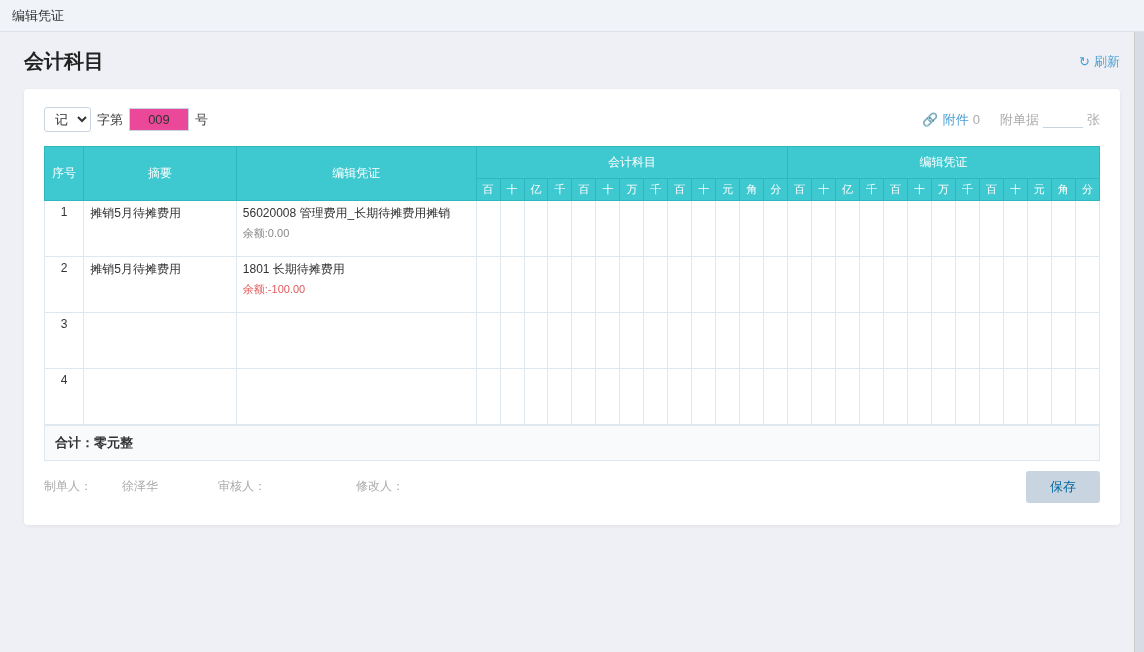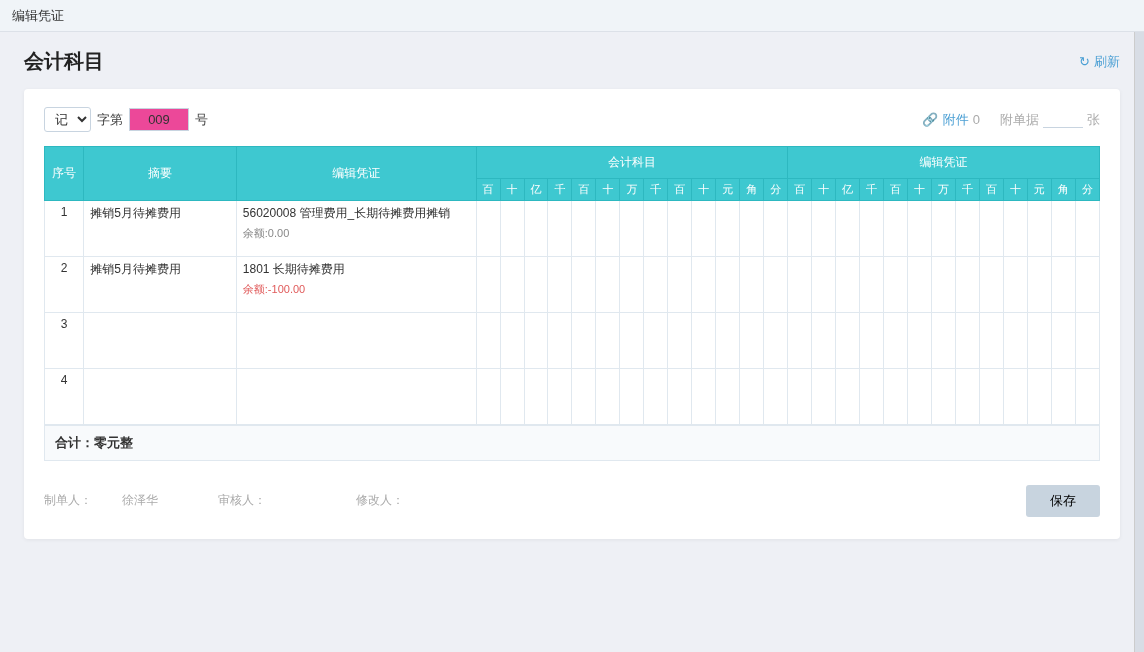--- a/index.html
+++ b/index.html
@@ -142,30 +142,30 @@
     .voucher-table td {
       border: 1px solid #e0e8ef;
       padding: 4px 6px;
       vertical-align: top;
       text-align: center;
       color: #333;
     }
     .bottom-bar {
       display: flex;
       align-items: center;
-      padding: 24px 0 2px 0;
+      padding: 10px 0 2px 0;
       color: #aaa;
       font-size: 12px;
       gap: 0;
     }
     .bottom-bar span { margin-right: 30px; }
     .save-btn {
       margin-left: auto;
       background: #c8d4df;
-      color: #000000;
+      color: #0369a1;
       border: none;
       border-radius: 3px;
       padding: 7px 24px;
       font-size: 13px;
       cursor: pointer;
     }
     .scrollbar-placeholder {
       position: absolute;
       right: 0;
       top: 32px;

